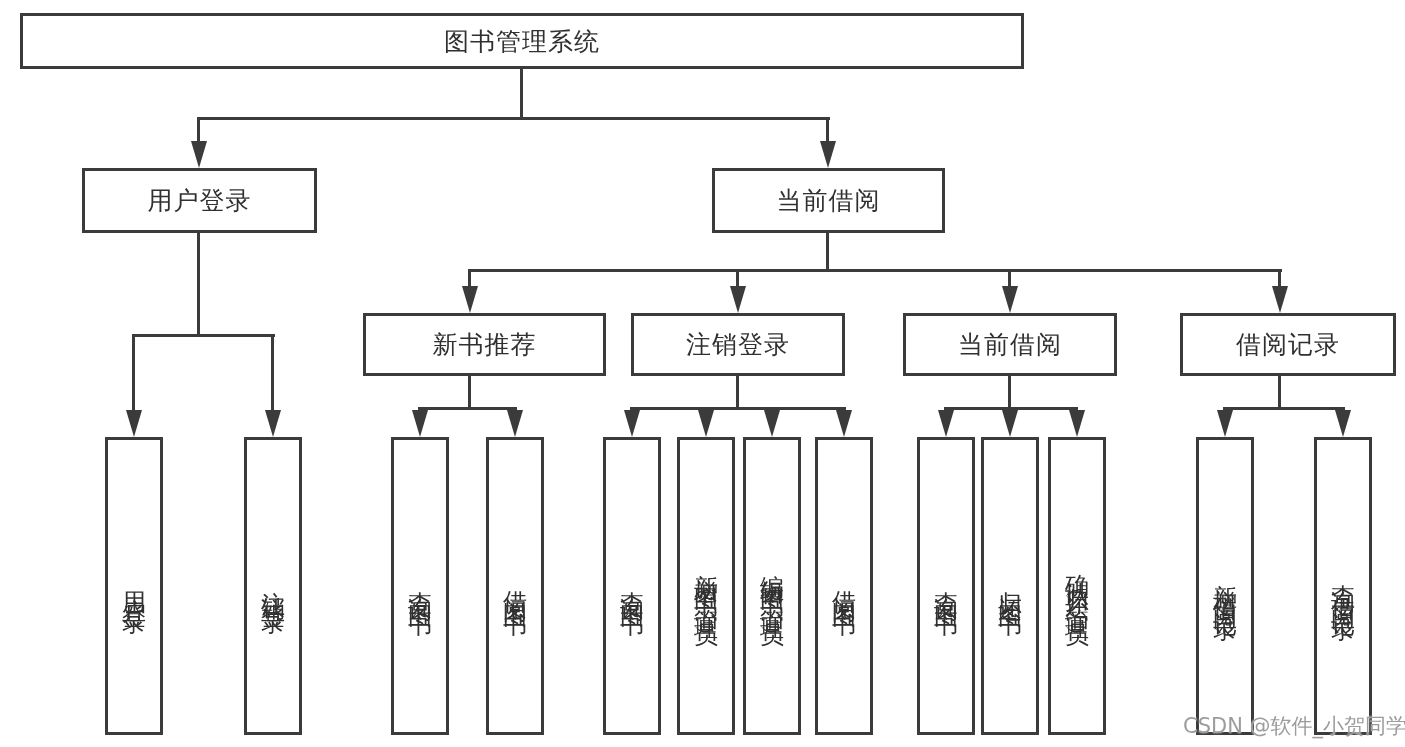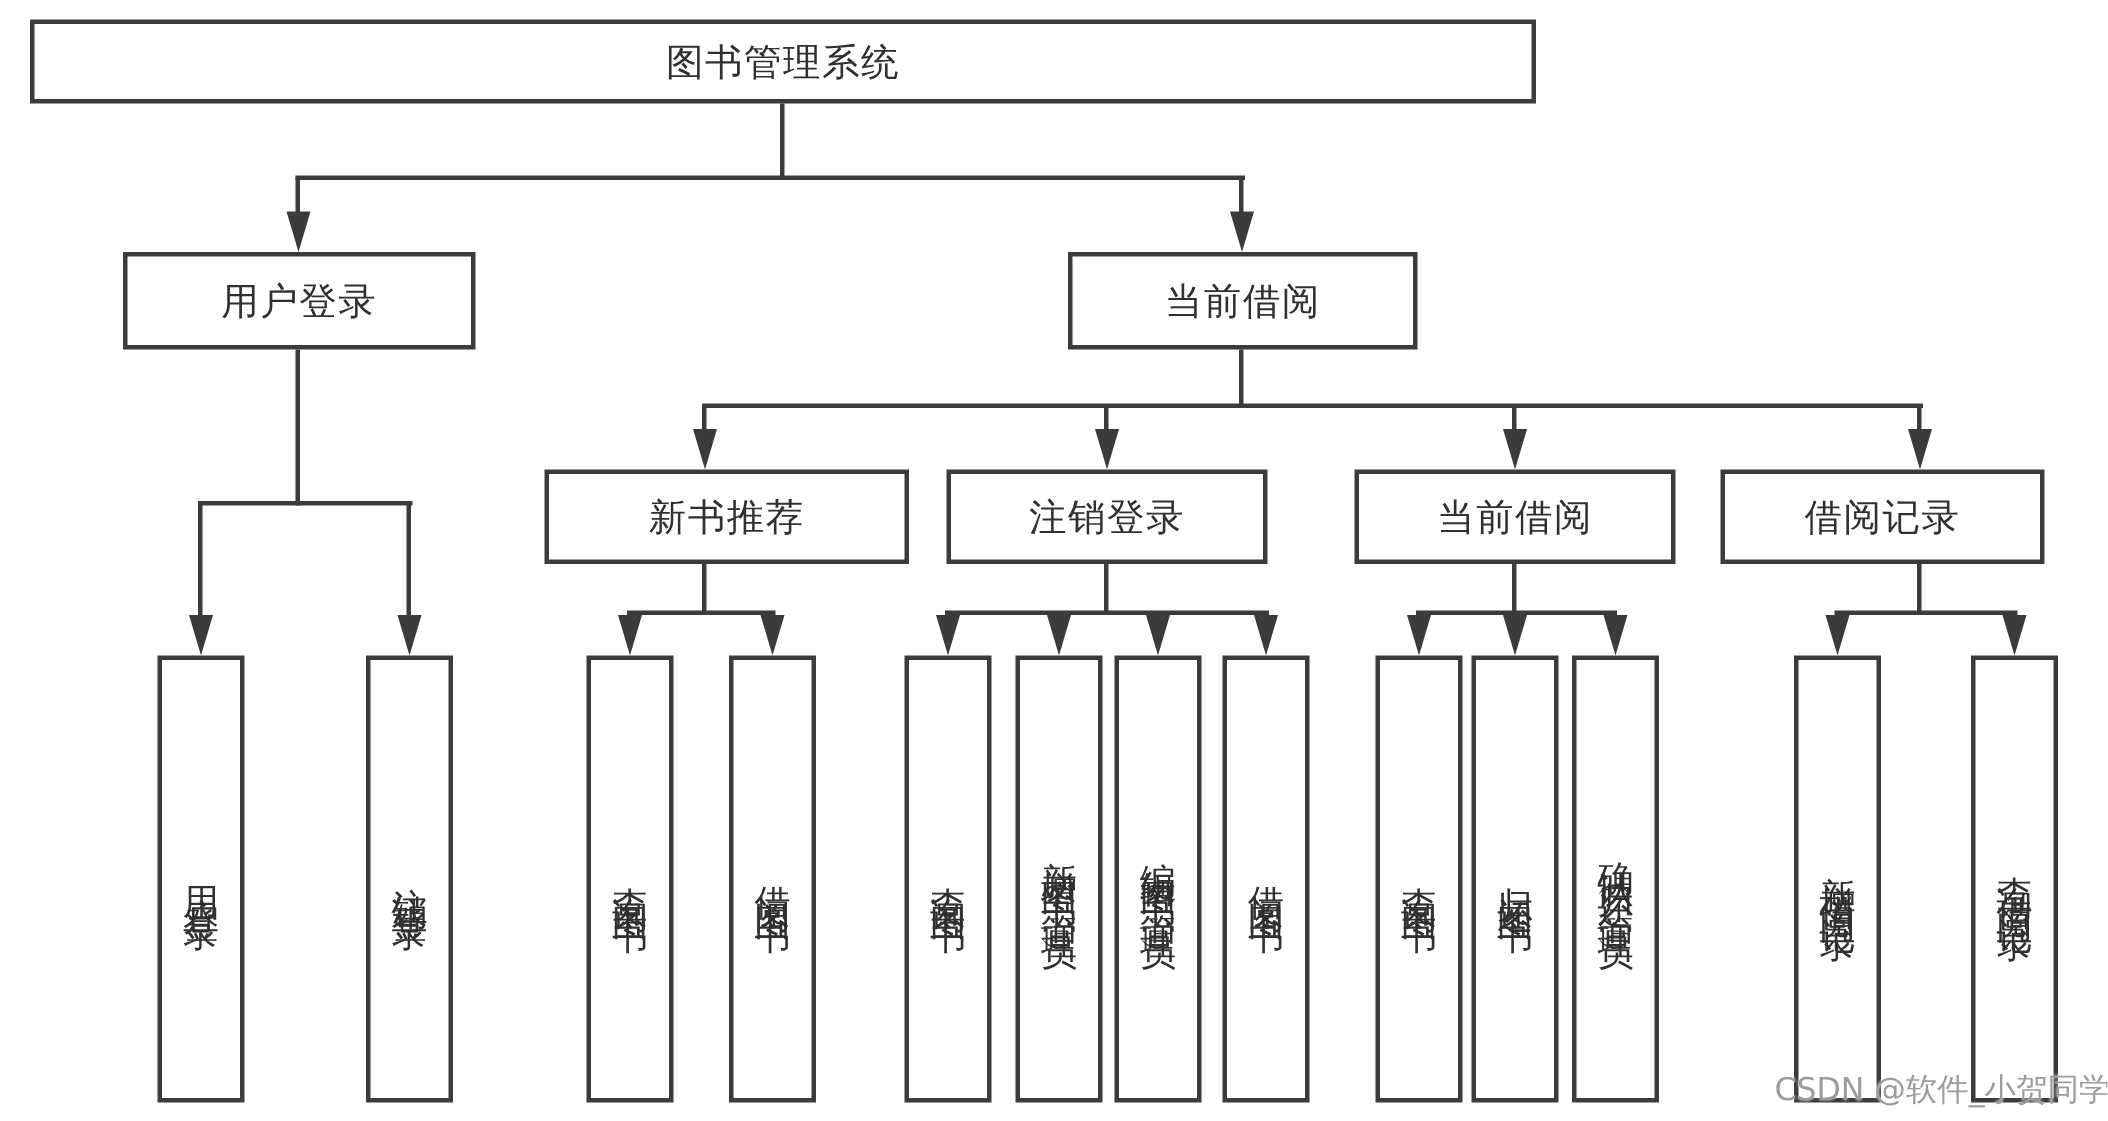--- a/index.html
+++ b/index.html
@@ -94,21 +94,21 @@
 
   <div class="box hbox" style="left:363px;top:313px;width:243px;height:63px;">
     <span>新书推荐</span>
   </div>
   <div class="box hbox" style="left:631px;top:313px;width:214px;height:63px;">
     <span>注销登录</span>
   </div>
   <div class="box hbox" style="left:903px;top:313px;width:214px;height:63px;">
     <span>当前借阅</span>
   </div>
-  <div class="box hbox" style="left:1147px;top:313px;width:216px;height:63px;">
+  <div class="box hbox" style="left:1180px;top:313px;width:216px;height:63px;">
     <span>借阅记录</span>
   </div>
 
   <div class="v" style="left:468px;top:376px;height:33px;"></div>
   <div class="h" style="left:418px;top:407px;width:99px;"></div>
   <div class="arrow" style="left:412px;top:410px;"></div>
   <div class="arrow" style="left:507px;top:410px;"></div>
 
   <div class="v" style="left:736px;top:376px;height:33px;"></div>
   <div class="h" style="left:630px;top:407px;width:216px;"></div>

